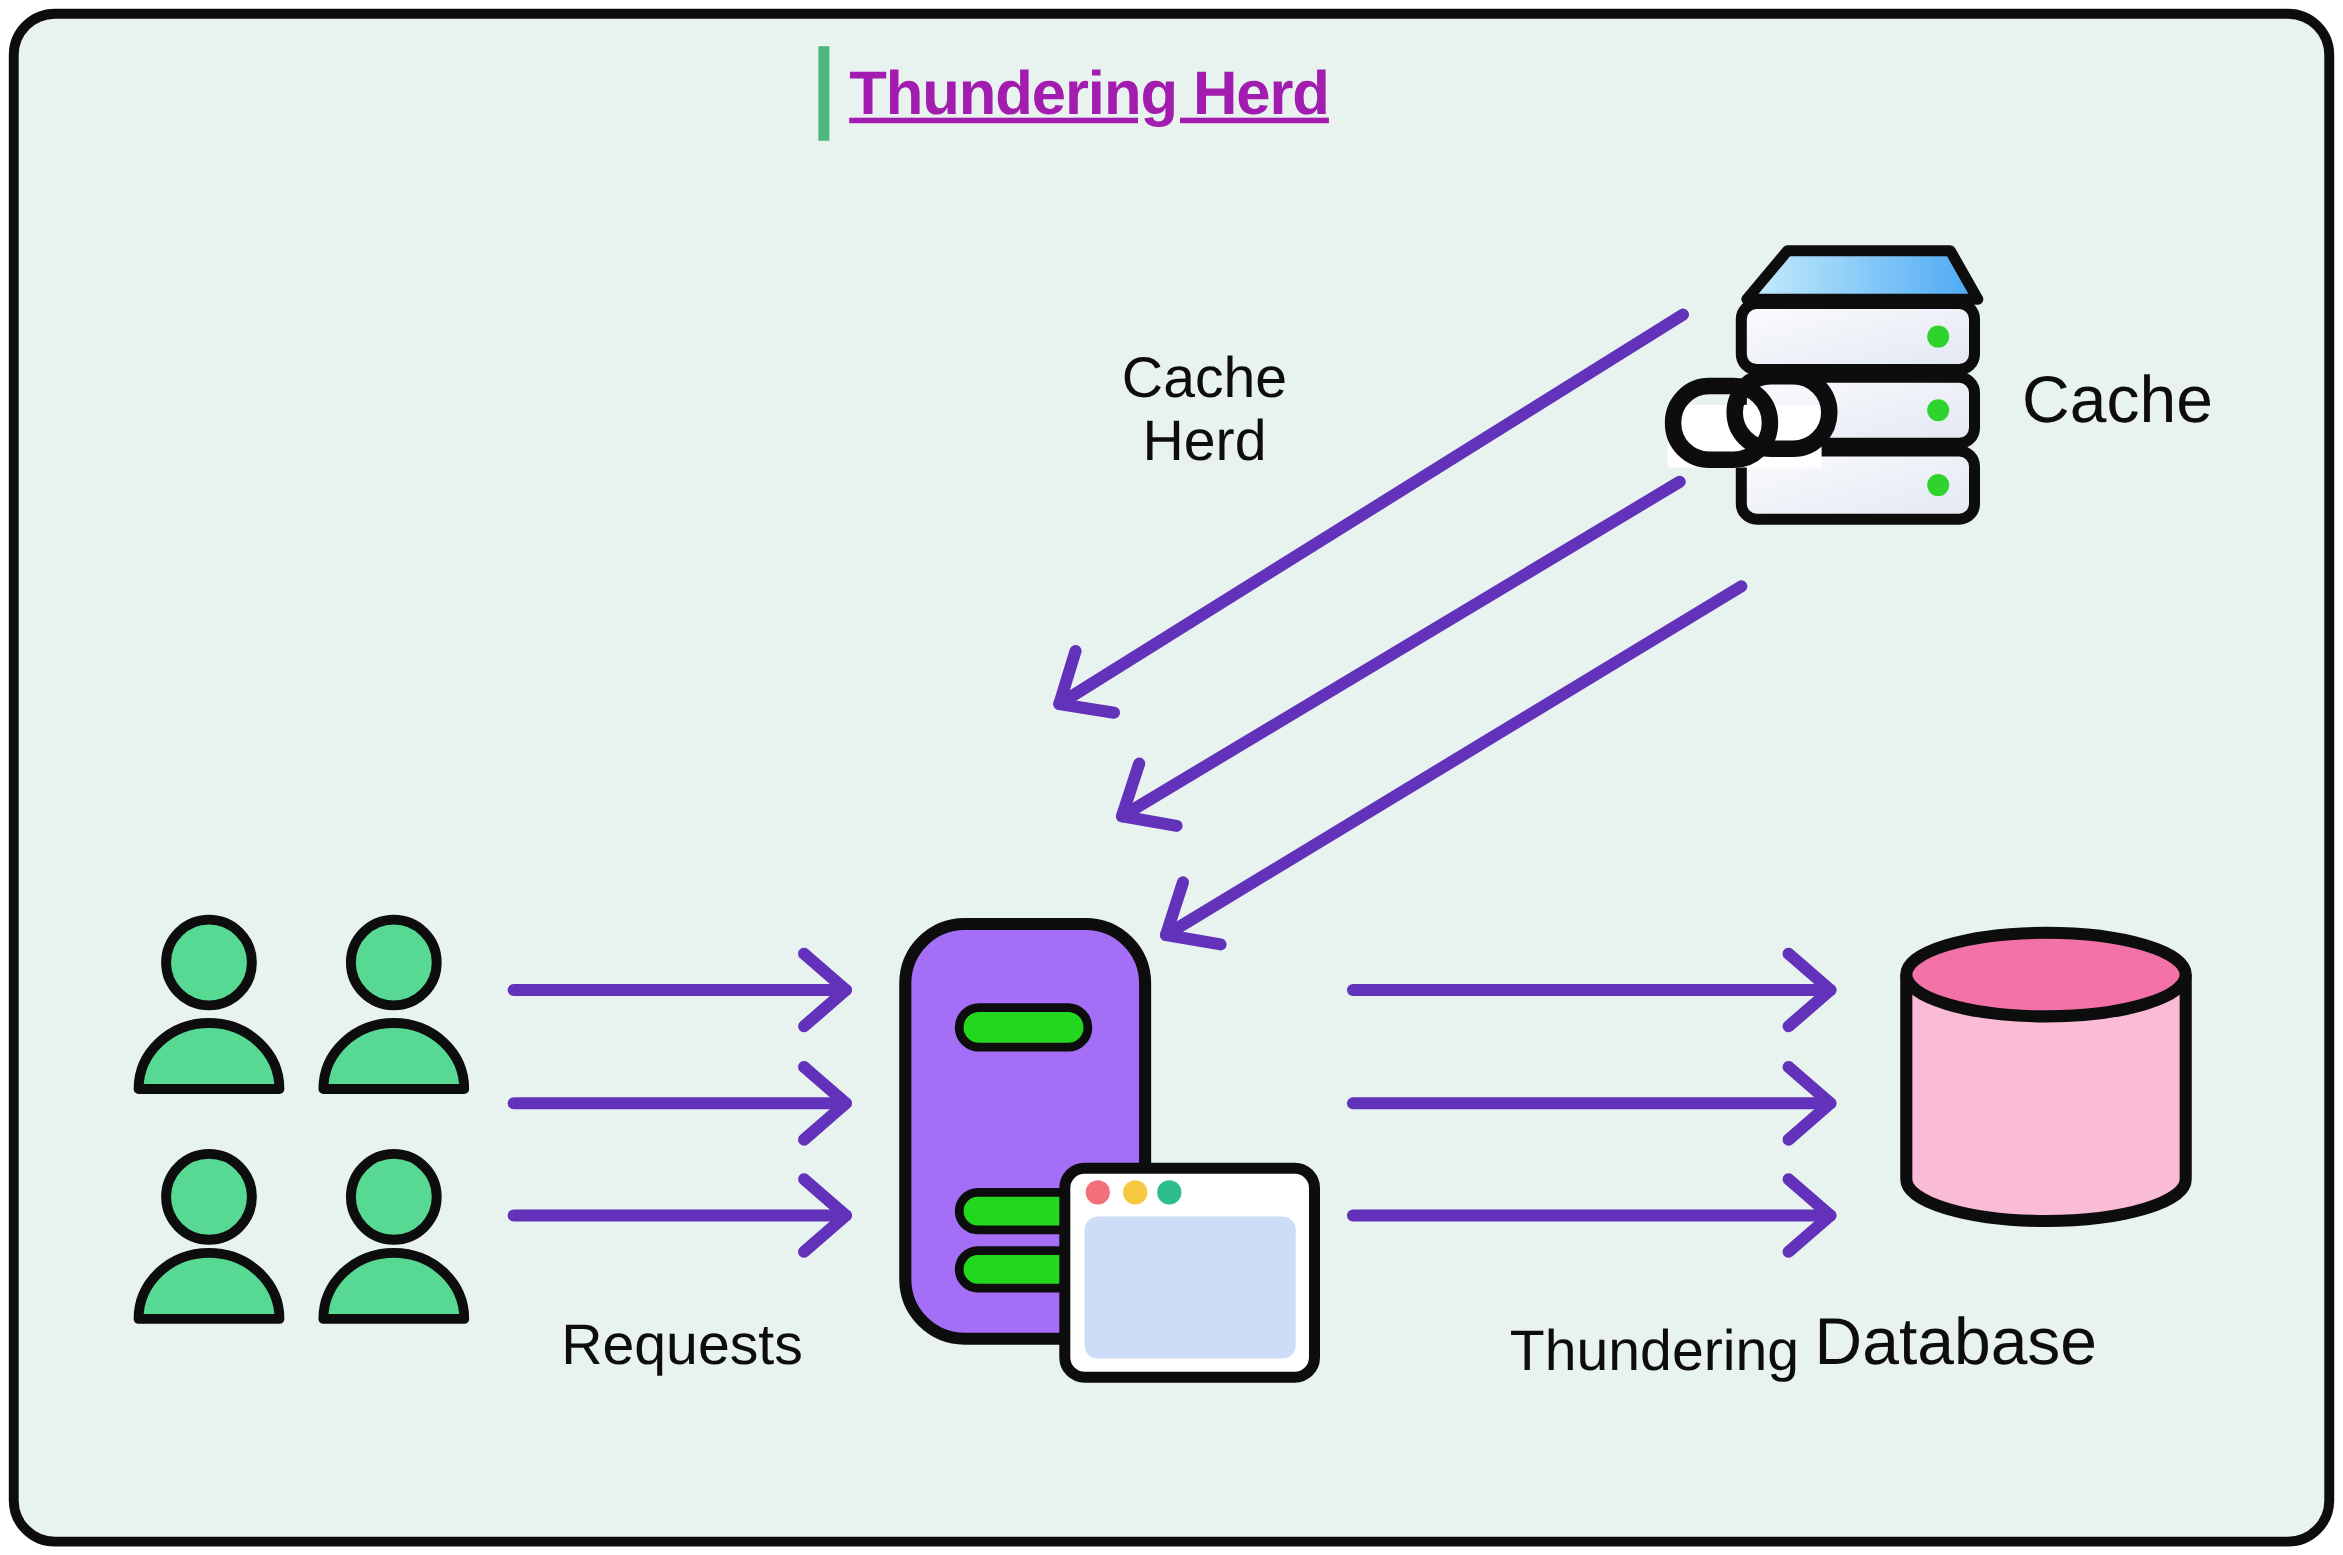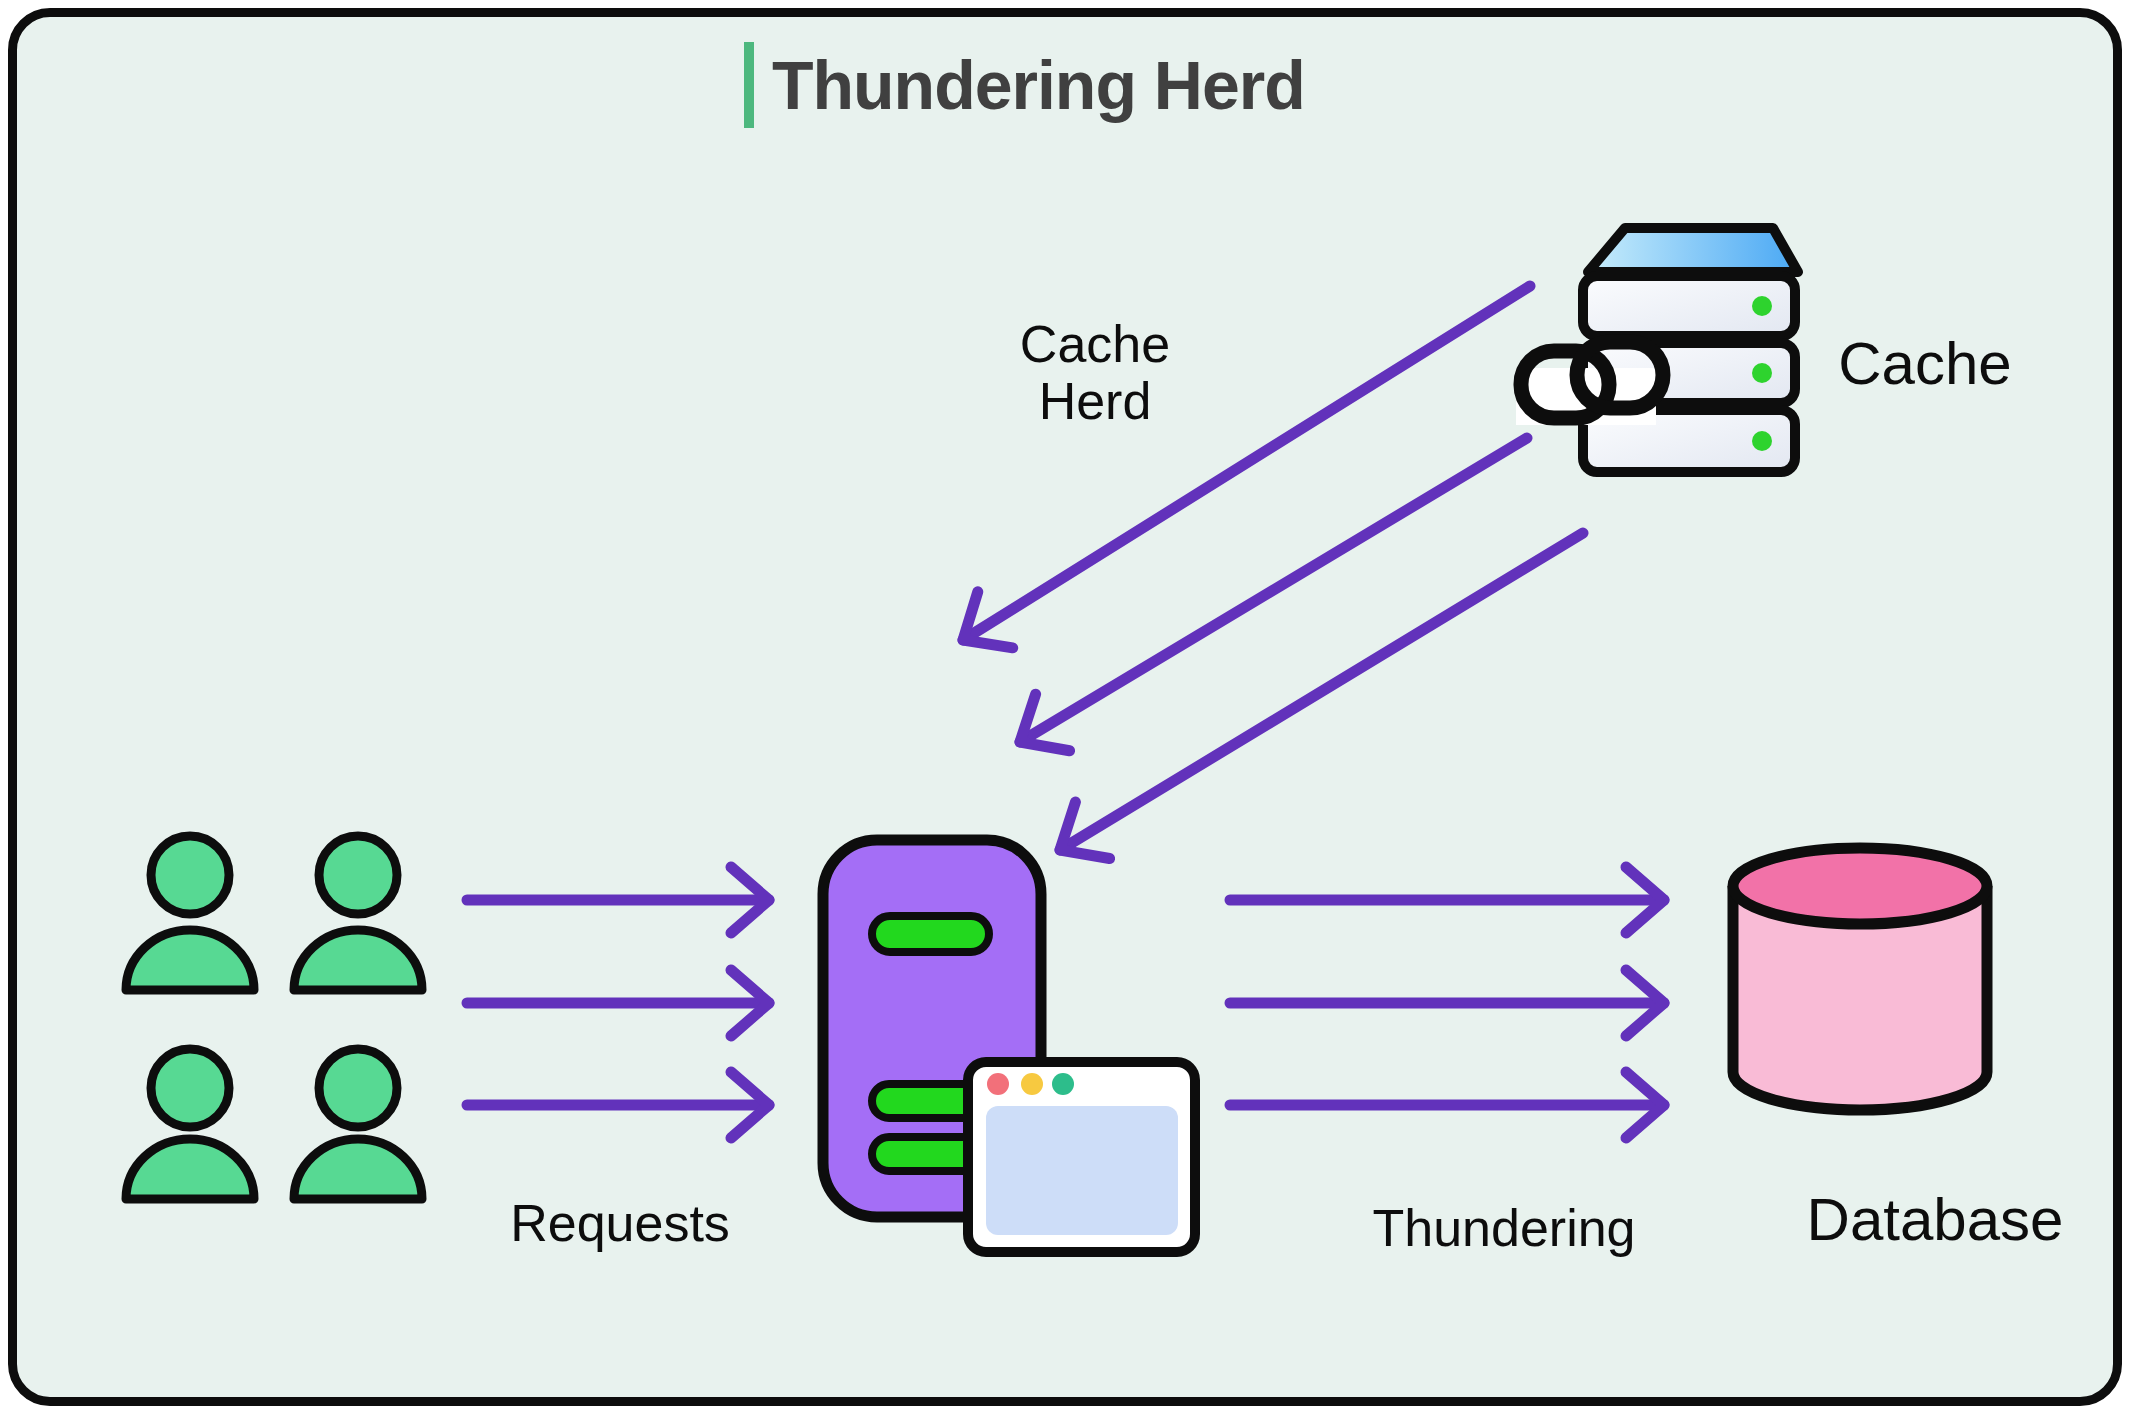--- a/index.html
+++ b/index.html
@@ -7,21 +7,21 @@
     position:relative;width:2130px;height:1414px;overflow:hidden;
     font-family:"Liberation Sans",sans-serif;color:#0d0d0d;background:#ffffff;
   }
   .card{
     position:absolute;inset:8px;background:#e8f2ee;
     border:9px solid #0d0d0d;border-radius:42px;box-sizing:border-box;
   }
   .overlay{position:absolute;left:0;top:0;width:2130px;height:1414px;}
   .title-row{position:absolute;left:744px;top:42px;display:flex;align-items:stretch;gap:18px;}
   .title-accent{width:10px;height:86px;background:#4db87e;}
-  .title-text{margin:0;font-size:68px;font-weight:700;line-height:86px;letter-spacing:-1px;color:#404040;}
+  .title-text{margin:0;font-size:56px;font-weight:700;line-height:86px;letter-spacing:-1px;color:#a21caf;text-decoration:underline;}
   .lbl{
     position:absolute;transform:translateX(-50%);text-align:center;
     font-size:52px;line-height:57px;font-weight:500;color:#0d0d0d;white-space:nowrap;
   }
   .node-lbl{
     position:absolute;transform:translateX(-50%);text-align:center;
     font-size:60px;line-height:64px;font-weight:500;color:#0d0d0d;white-space:nowrap;
   }
 </style>
 </head>
@@ -130,14 +130,14 @@
   </div>
 
   <div class="lbl" style="left:620px;top:1195px;">Requests</div>
 
   <div class="lbl" style="left:1504px;top:1200px;">
     <div>Thundering</div>
   </div>
 
   <div class="node-lbl" style="left:1925px;top:332px;">Cache</div>
 
-  <div class="node-lbl" style="left:1935px;top:1188px;">Database</div>
+  <div class="node-lbl" style="left:1778px;top:1188px;">Database</div>
 </div>
 
 </body></html>

